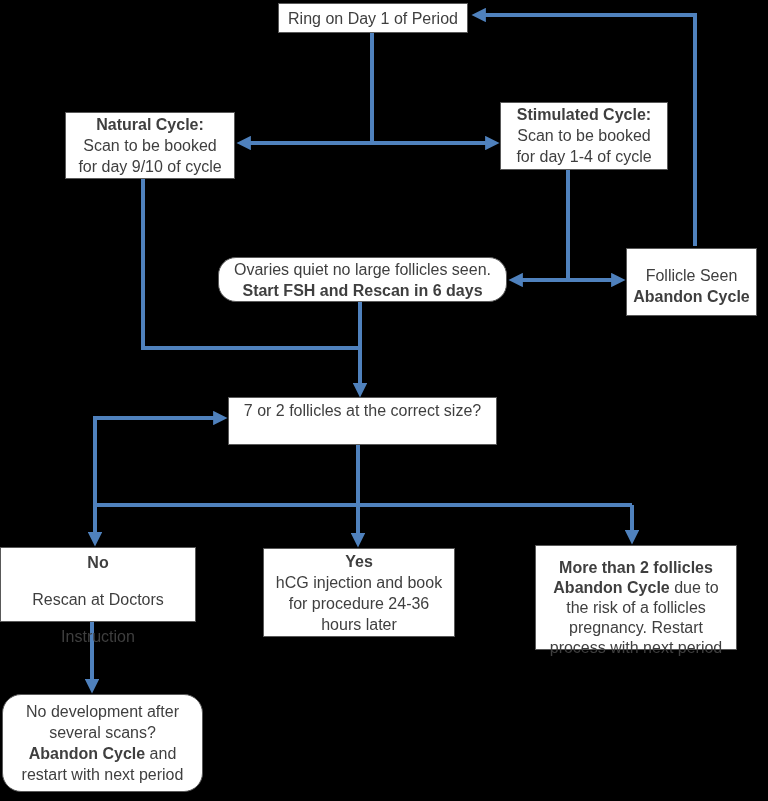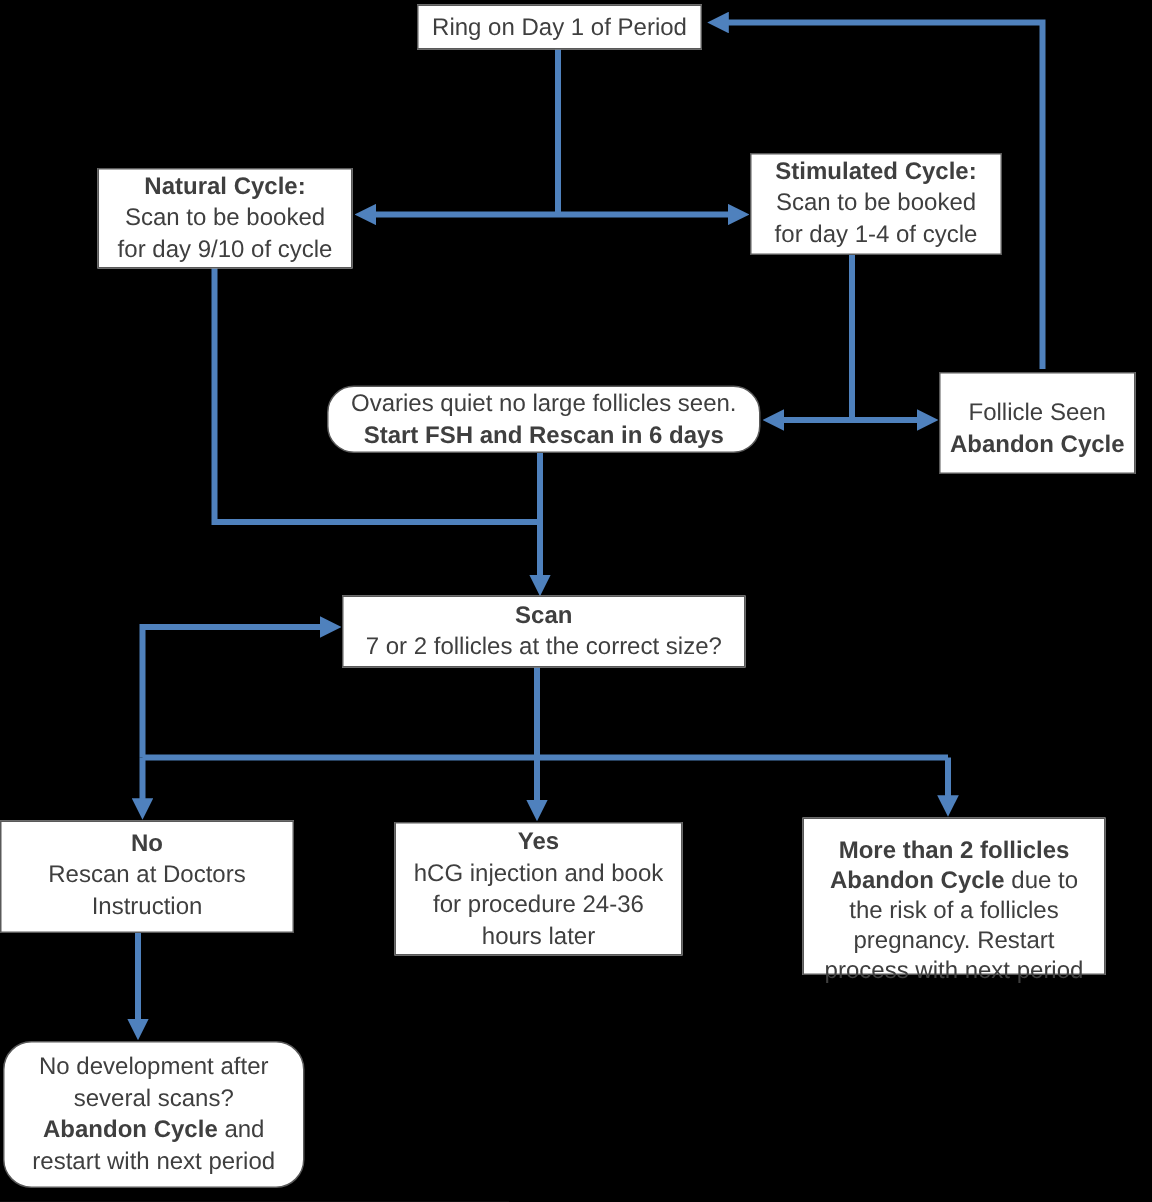--- a/index.html
+++ b/index.html
@@ -78,25 +78,24 @@
     <span class="ln">Ovaries quiet no large follicles seen.</span>
     <span class="ln b">Start FSH and Rescan in 6 days</span>
   </div>
 
   <div class="node" style="left:626px; top:248px; width:131px; height:68px; padding-top:16px;">
     <span class="ln">Follicle Seen</span>
     <span class="ln b">Abandon Cycle</span>
   </div>
 
   <div class="node" style="left:228px; top:397px; width:269px; height:48px; padding-top:2px;">
-    <span class="ln b">Scan</span>
     <span class="ln">7 or 2 follicles at the correct size?</span>
   </div>
 
-  <div class="node" style="left:0px; top:547px; width:196px; height:75px; padding-top:4px;">
+  <div class="node" style="left:0px; top:547px; width:196px; height:75px; padding-top:4px;gap:16px;">
     <span class="ln b">No</span>
     <span class="ln">Rescan at Doctors</span>
     <span class="ln">Instruction</span>
   </div>
 
   <div class="node" style="left:263px; top:548px; width:192px; height:89px; padding-top:2px;">
     <span class="ln b">Yes</span>
     <span class="ln">hCG injection and book</span>
     <span class="ln">for procedure 24-36</span>
     <span class="ln">hours later</span>

